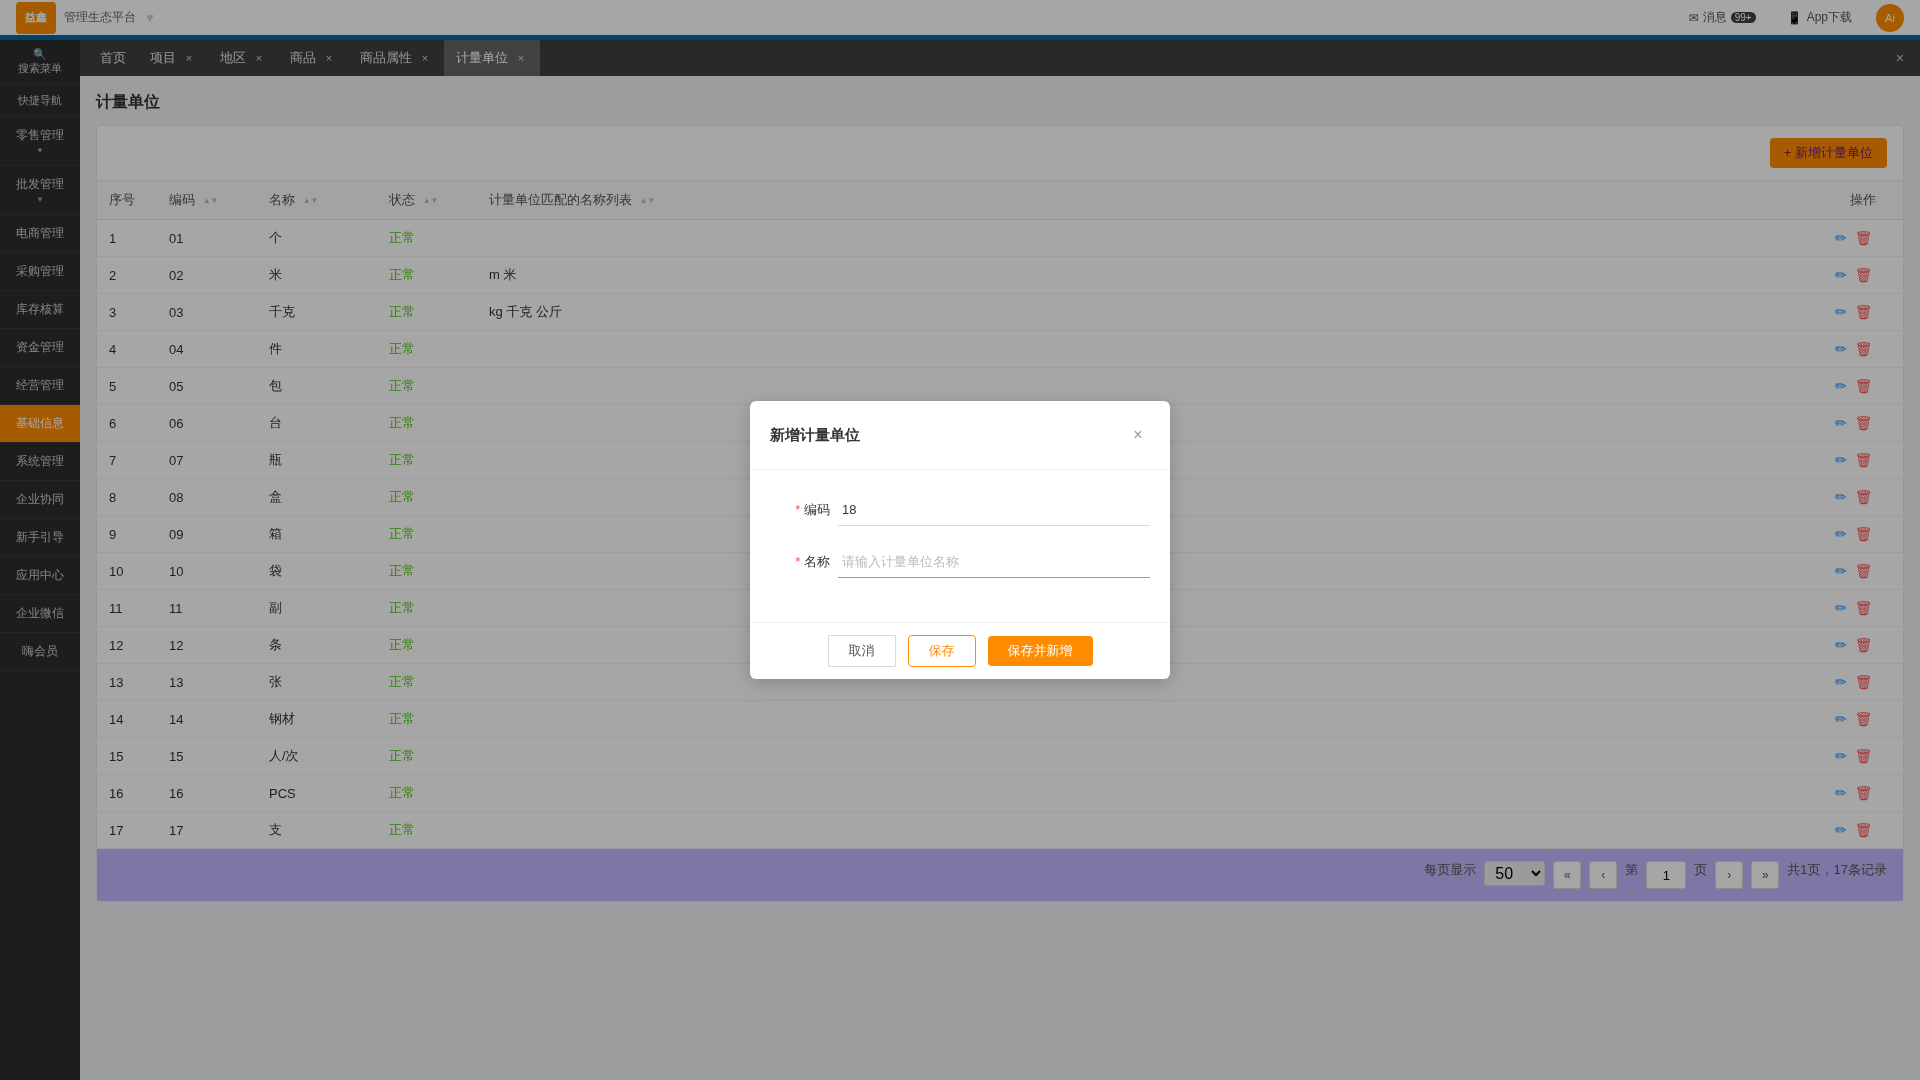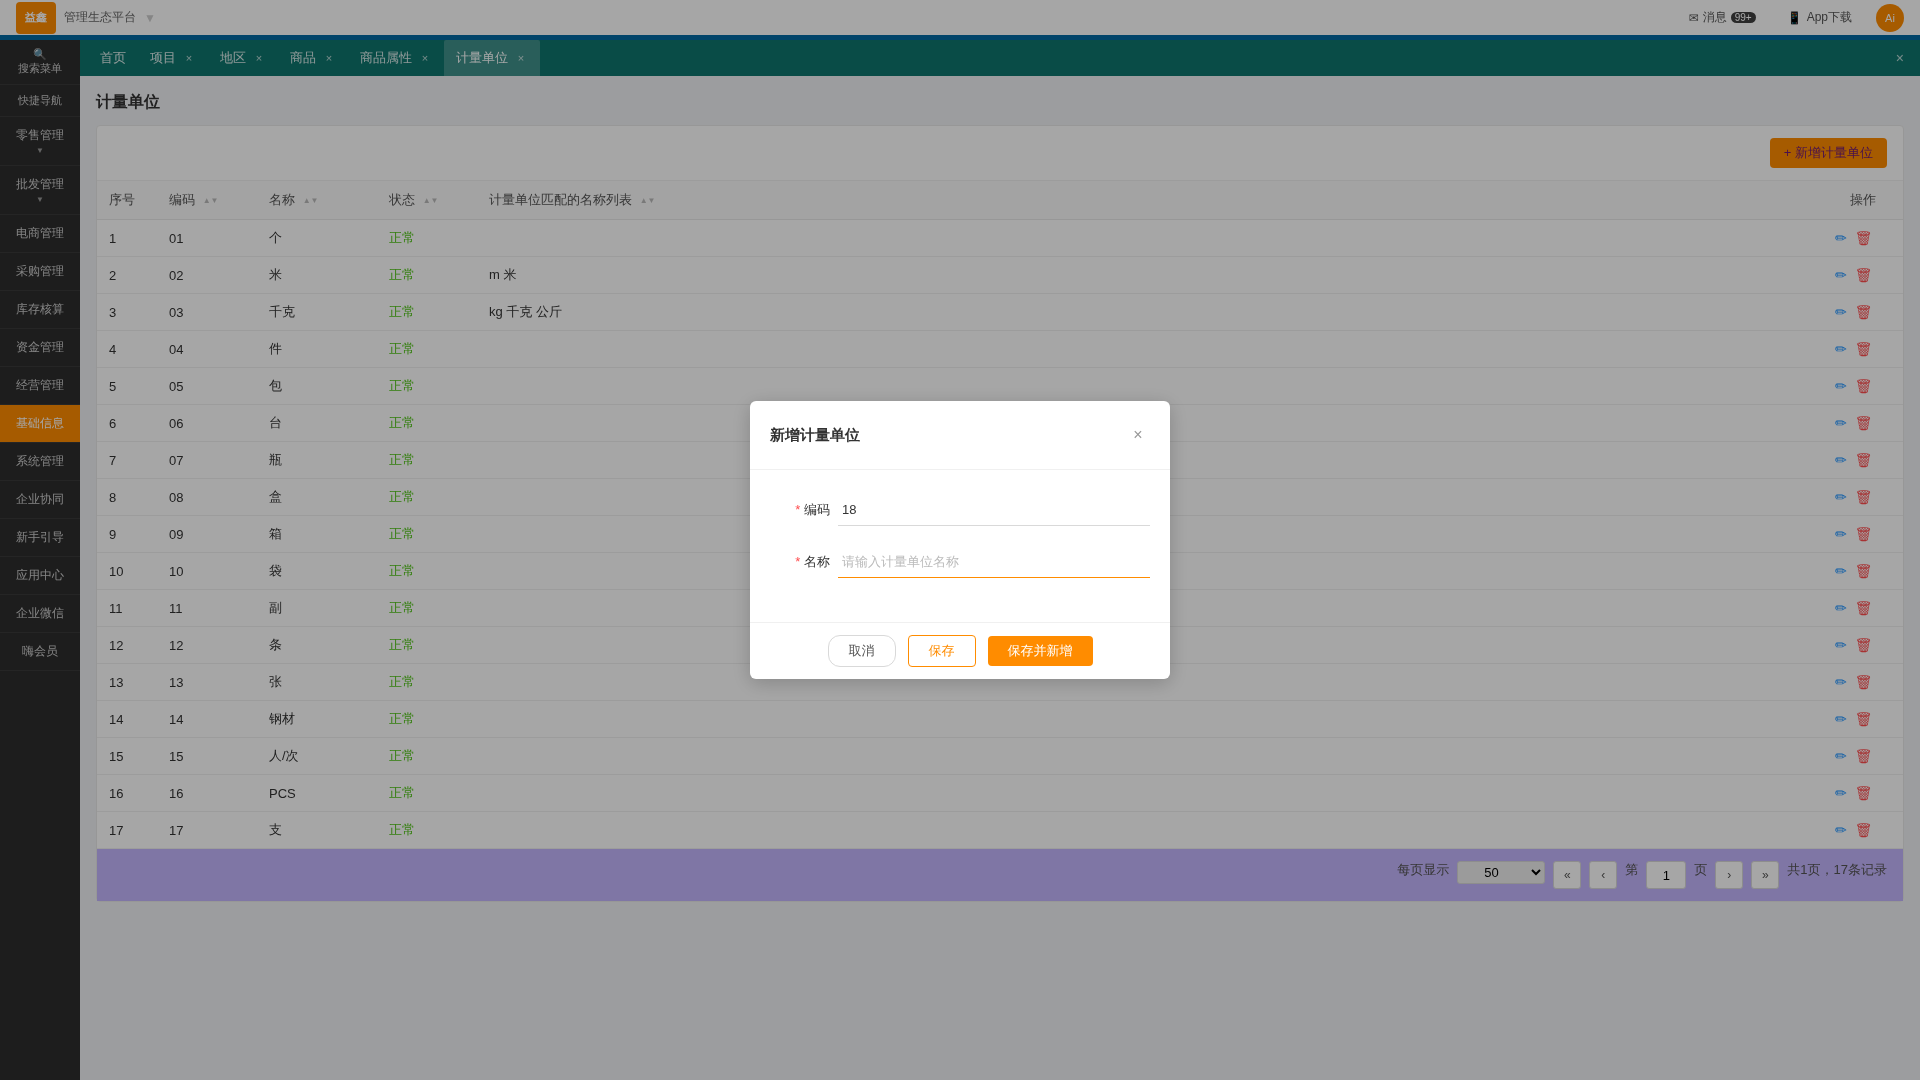--- a/index.html
+++ b/index.html
@@ -129,21 +129,21 @@
     
     .content-area {
       flex: 1;
       display: flex;
       flex-direction: column;
       overflow: hidden;
     }
 
     
     .tab-bar {
-      background: #0f766e;
+      background: #404040;
       display: flex;
       align-items: center;
       height: 36px;
       padding: 0 8px;
     }
     .tab-item {
       padding: 0 12px;
       height: 36px;
       display: flex;
       align-items: center;
@@ -272,22 +272,22 @@
       display: flex;
       align-items: flex-start;
       justify-content: flex-end;
       gap: 8px;
       border-top: 1px solid #f0f0f0;
       background: #c4b5fd;
     }
     .page-size-select {
       border: 1px solid #d9d9d9;
       border-radius: 3px;
-      padding: 2px 22px;
-      font-size: 13px;
+      padding: 2px 6px;
+      font-size: 16px;
       cursor: pointer;
     }
     .page-btn {
       width: 28px;
       height: 28px;
       border: 1px solid #d9d9d9;
       background: #fff;
       border-radius: 3px;
       cursor: pointer;
       display: flex;
@@ -388,21 +388,21 @@
       border-top: 1px solid #f0f0f0;
       display: flex;
       align-items: center;
       justify-content: center;
       gap: 12px;
     }
     .btn-cancel {
       padding: 6px 20px;
       border: 1px solid #d9d9d9;
       background: #fff;
-      border-radius: 12px;
+      border-radius: 1px;
       cursor: pointer;
       font-size: 13px;
       color: #555;
     }
     .btn-save {
       padding: 6px 20px;
       border: 1px solid #ff8c00;
       background: #fff;
       color: #ff8c00;
       border-radius: 4px;

